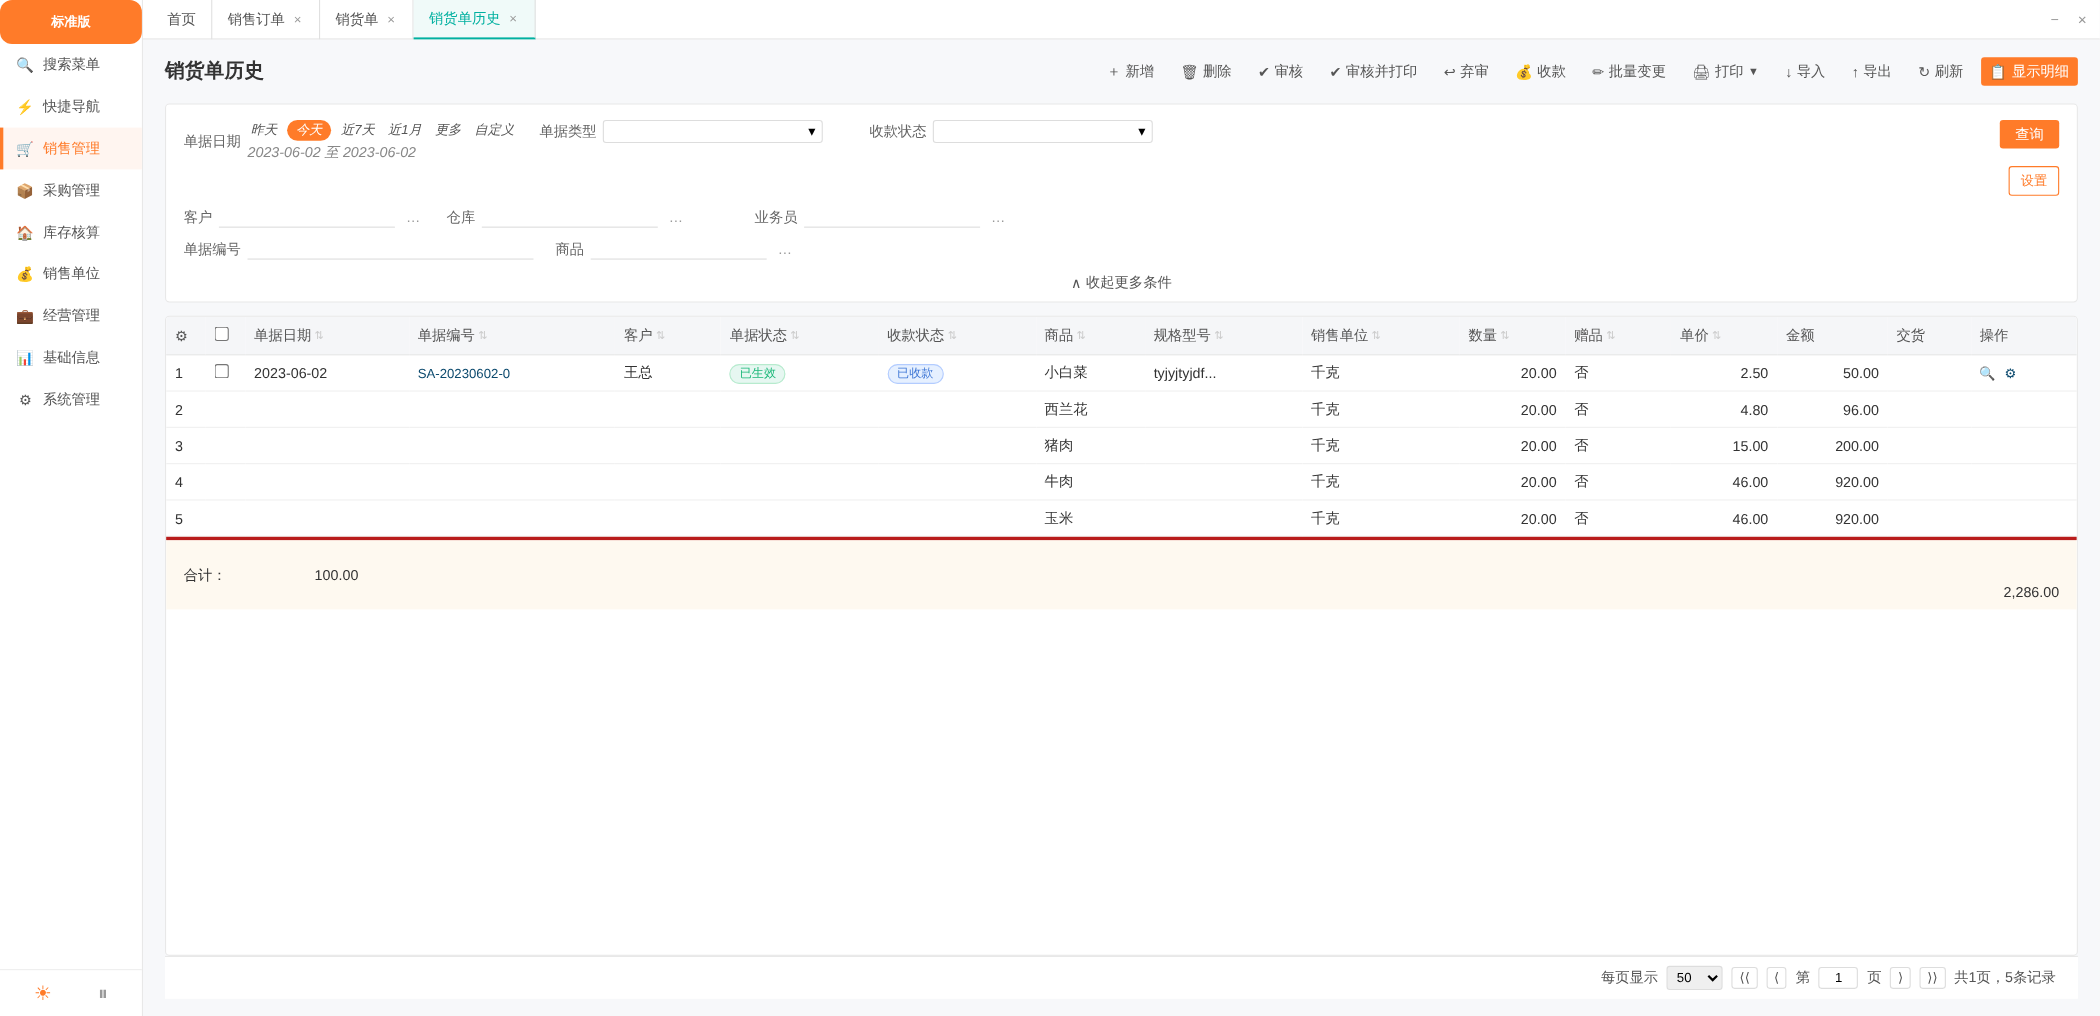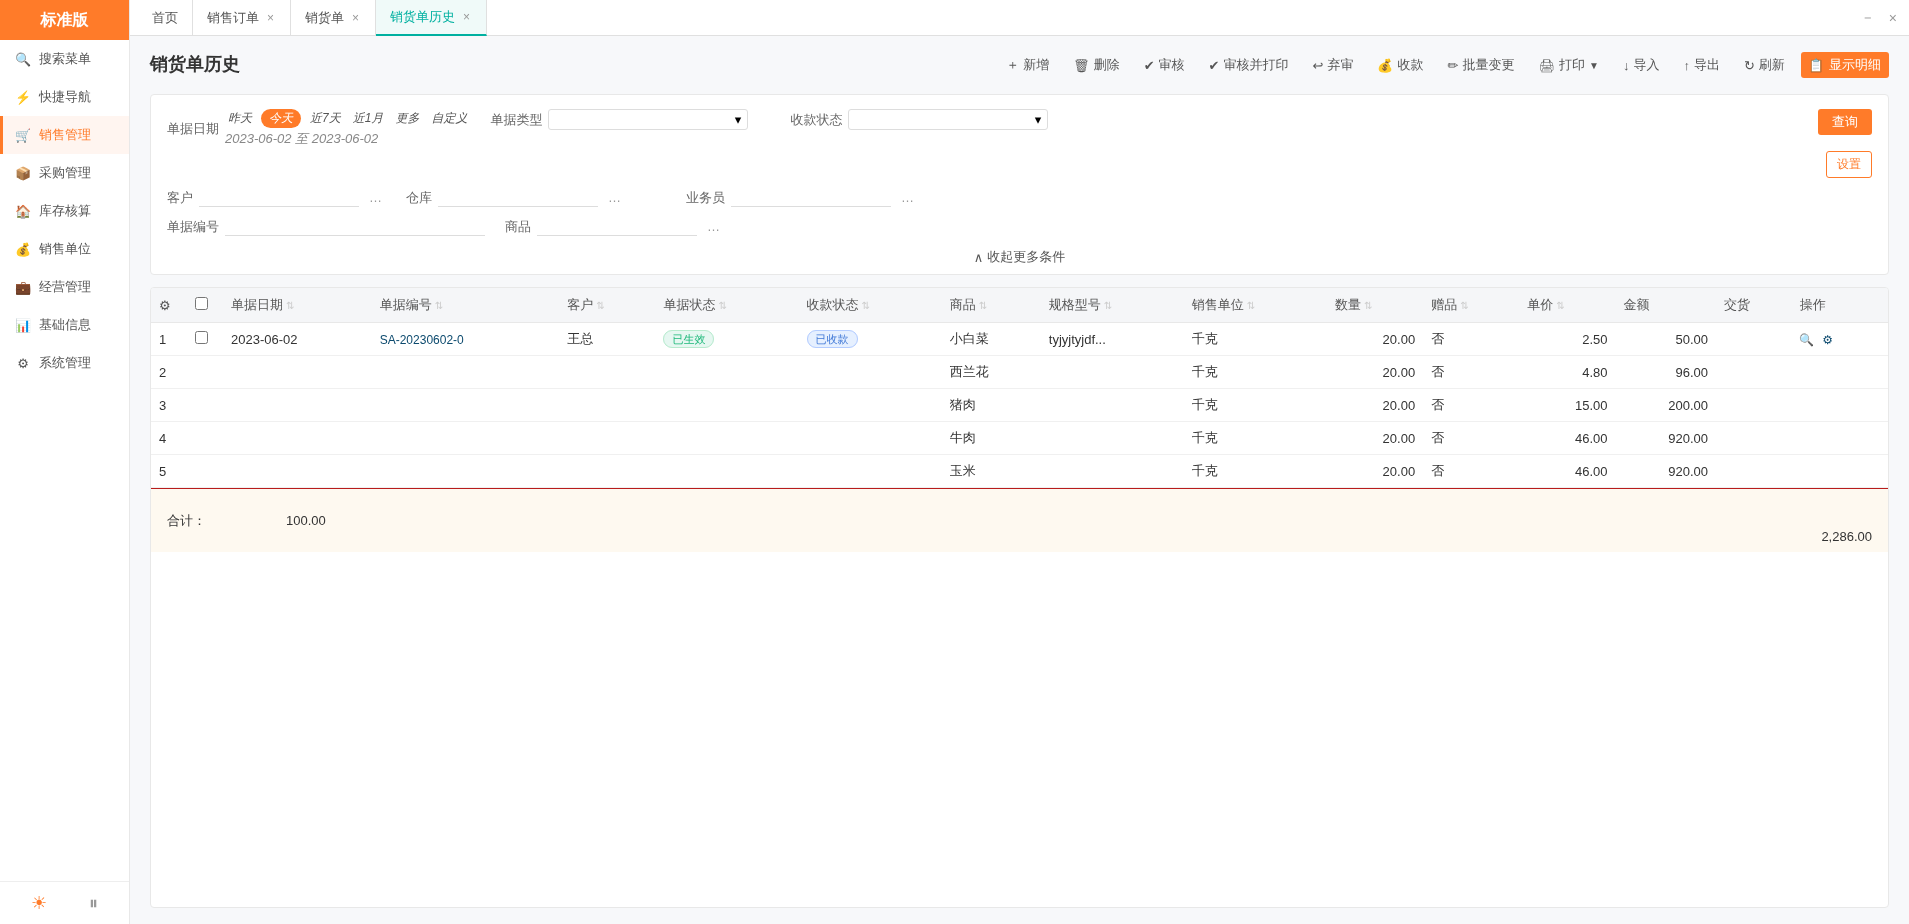--- a/index.html
+++ b/index.html
@@ -15,22 +15,23 @@
       flex-shrink: 0;
       height: 100%;
     }
     .sidebar-logo {
       height: 40px;
       background: #ff7b29;
       display: flex;
       align-items: center;
       justify-content: center;
       color: #fff;
-      font-size: 16px;
+      font-size: 12px;
       font-weight: bold;
+      border-radius: 11px;
     }
     .sidebar-item {
       display: flex;
       align-items: center;
       padding: 10px 12px;
       cursor: pointer;
       color: #555;
       gap: 8px;
       border-left: 3px solid transparent;
     }
@@ -277,21 +278,21 @@
     .action-link {
       color: #0c4a6e;
       cursor: pointer;
       margin-right: 4px;
       font-size: 12px;
     }
 
     
     .table-footer {
       background: #fef9f0;
-      border-top: 1px solid #b91c1c;
+      border-top: 3px solid #b91c1c;
       padding: 8px 16px;
       display: flex;
       align-items: center;
       font-size: 13px;
       color: #333;
       gap: 20px;
     }
 
     
     .pagination-bar {
@@ -702,15 +703,31 @@
         <span>
           <span style="margin-right:60px;"></span>
           <span>100.00</span>
         </span>
         <span style="margin-left:auto;margin-top:32px;">
           <span>2,286.00</span>
         </span>
       </div>
     </div>
 
+    <div class="pagination-bar">
+      <span>每页显示</span>
+      <select class="pagination-select">
+        <option>20</option>
+        <option selected="">50</option>
+        <option>100</option>
+      </select>
+      <button class="page-btn">⟨⟨</button>
+      <button class="page-btn">⟨</button>
+      <span>第</span>
+      <input class="page-input" value="1" style="">
+      <span>页</span>
+      <button class="page-btn">⟩</button>
+      <button class="page-btn">⟩⟩</button>
+      <span>共1页，5条记录</span>
+    </div>
 
   </div>
 </div>
 
 </body></html>

